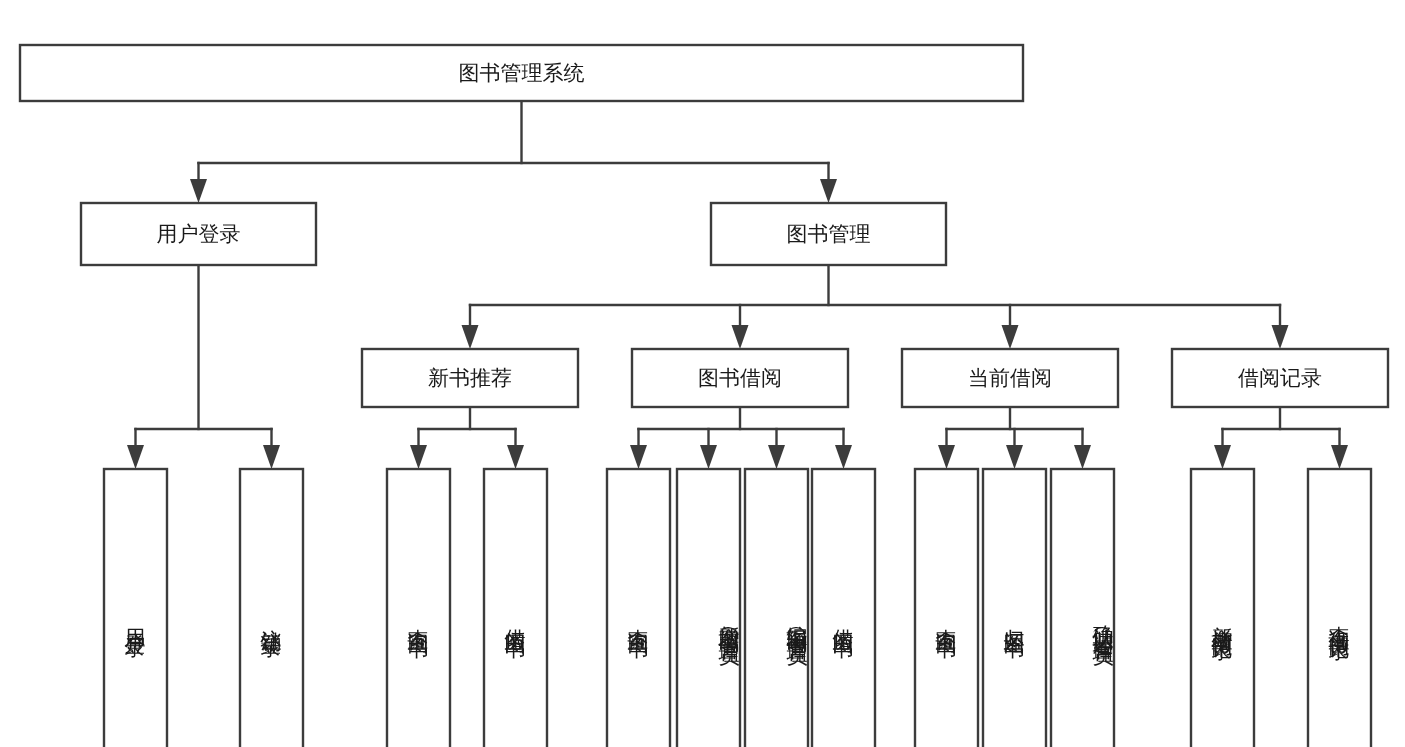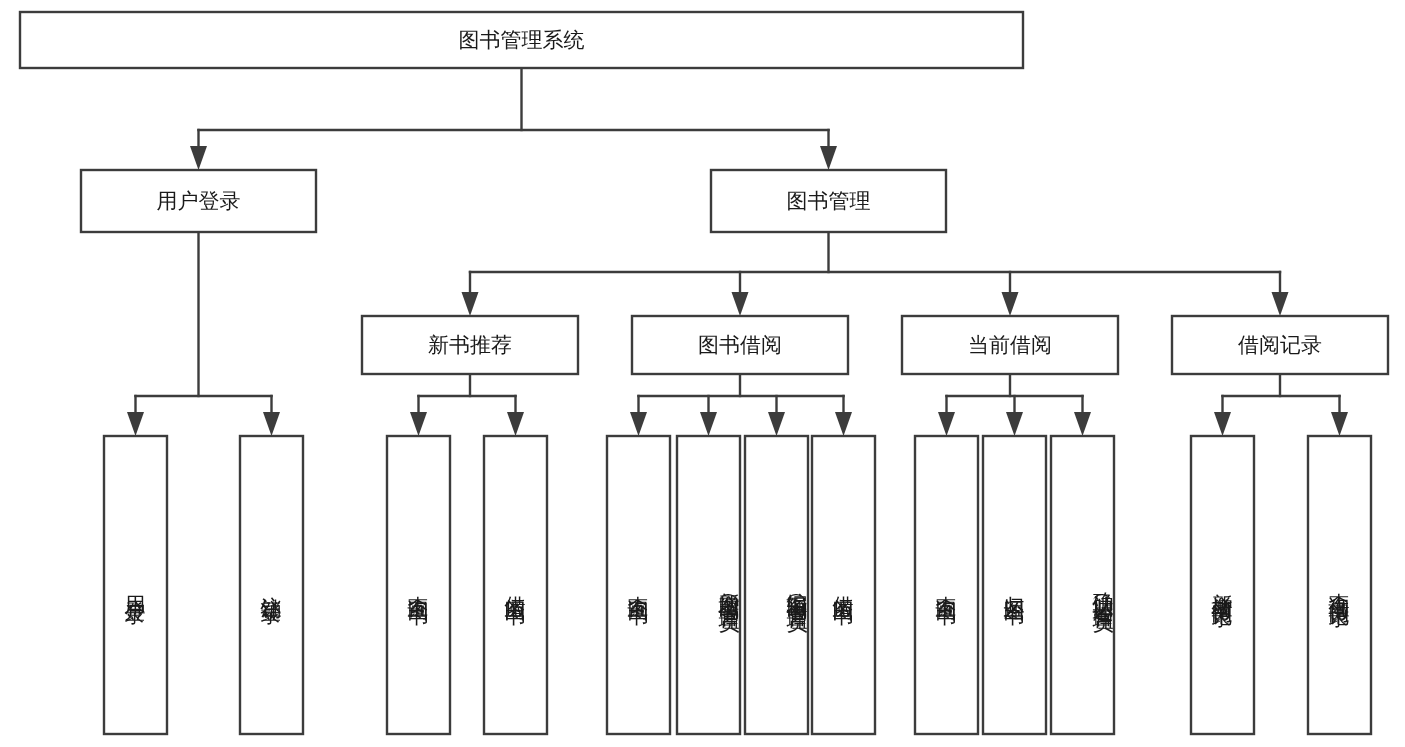--- a/index.html
+++ b/index.html
@@ -11,20 +11,21 @@
     width: 1405px;
     height: 747px;
     font-family: "Liberation Sans", "DejaVu Sans", sans-serif;
     overflow: hidden;
   }
   #diagram-root {
     position: relative;
     width: 1405px;
     height: 526px;
     background: #ffffff;
+    margin-top: 33px;
   }
   svg.flow {
     position: absolute;
     top: 0;
     left: 0;
     width: 1405px;
     height: 747px;
   }
   .node-rect {
     fill: #ffffff;

